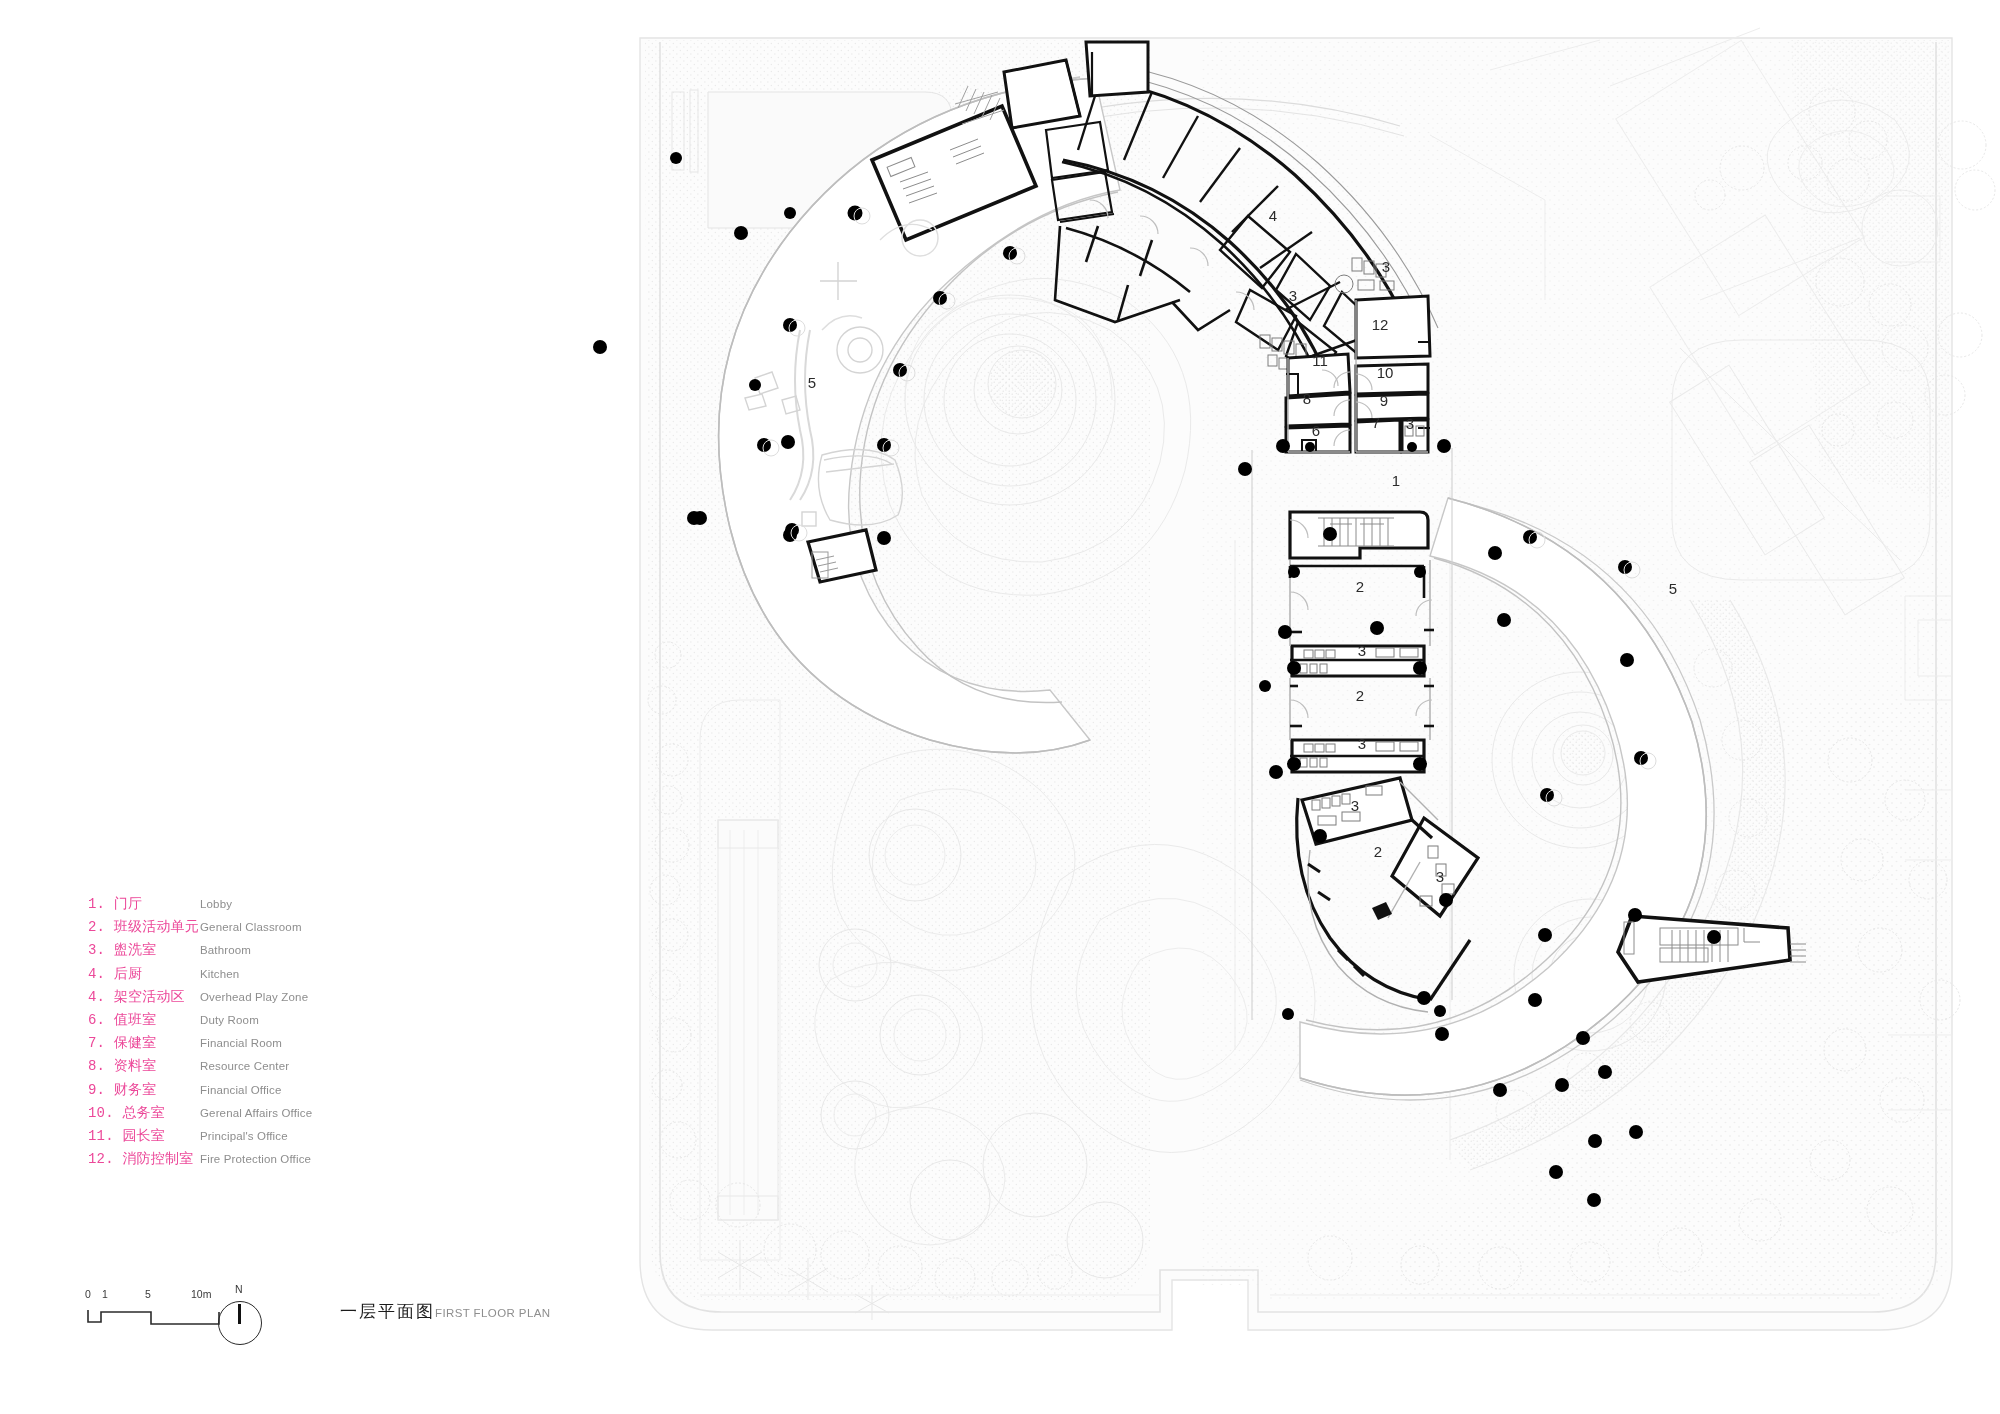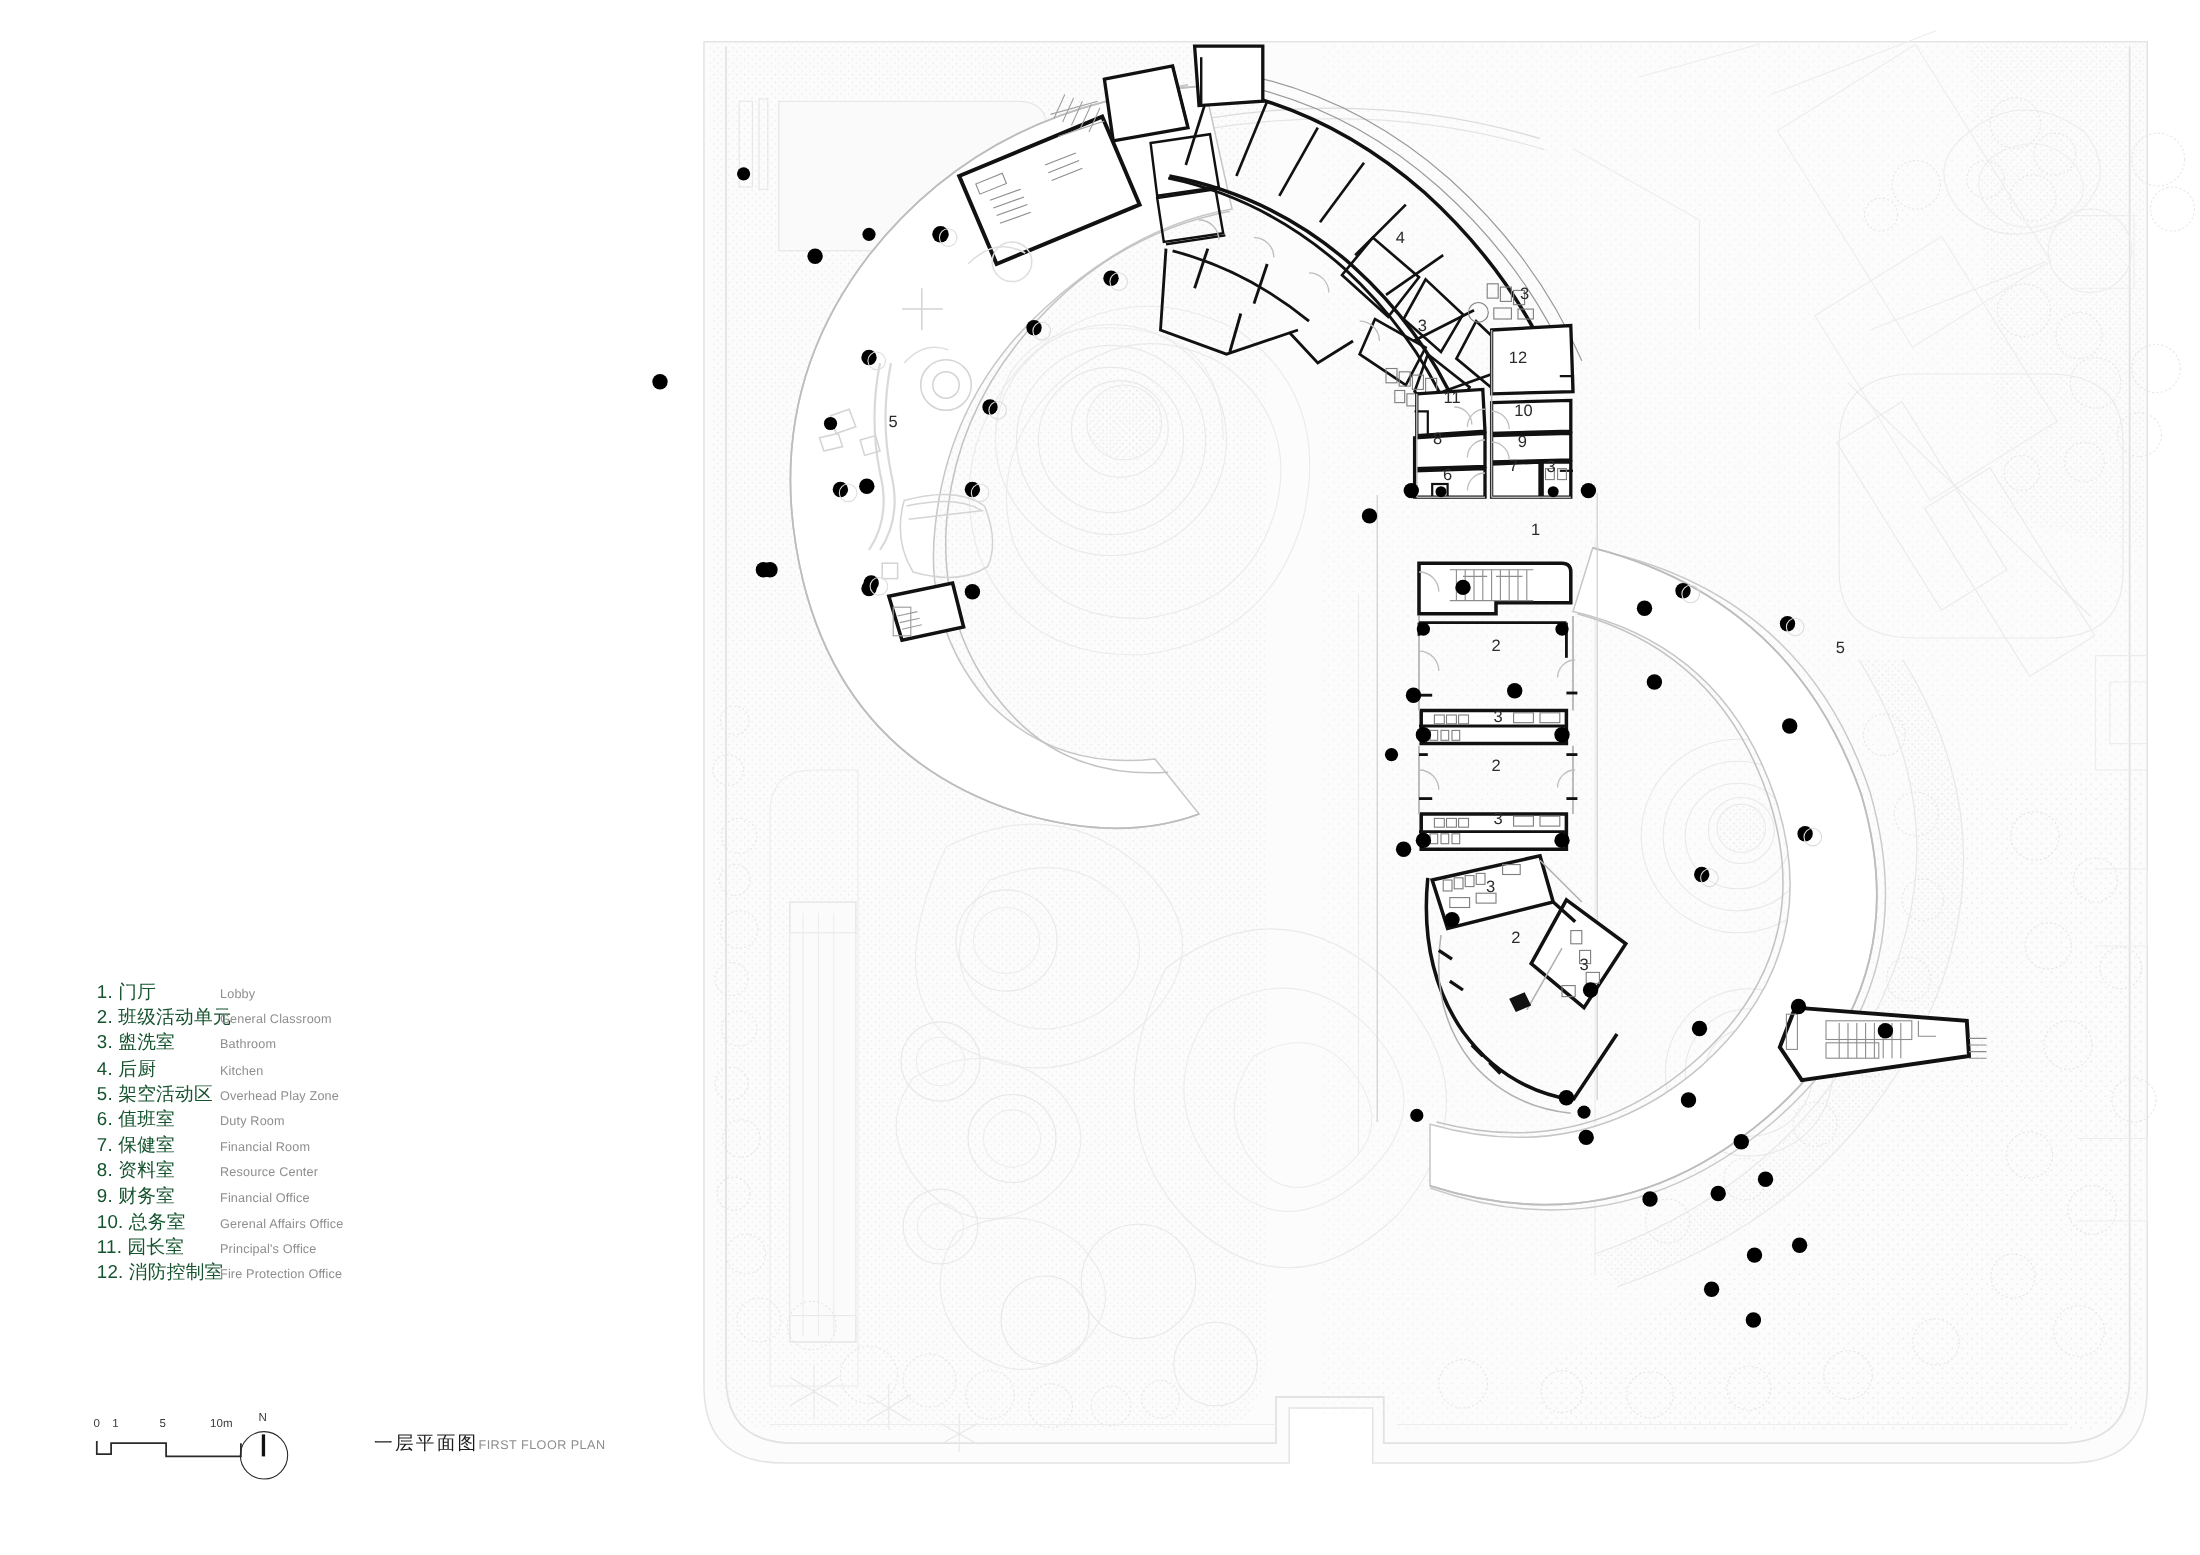--- a/index.html
+++ b/index.html
@@ -4,22 +4,22 @@
 <style>
   html,body{margin:0;padding:0;background:#ffffff;}
   body{width:2000px;height:1414px;position:relative;overflow:hidden;
        font-family:"Liberation Sans","DejaVu Sans",sans-serif;}
 
   #sheet{position:absolute;inset:0;background:#ffffff;}
 
   
   #legend{position:absolute;left:88px;top:884px;width:330px;}
   .legend-row{display:flex;align-items:baseline;height:23.2px;}
-  .legend-num{width:112px;font-size:17px;color:#14532d;
-              font-family:Liberation Sans, sans-serif;letter-spacing:.2px;white-space:nowrap;}
+  .legend-num{width:112px;font-size:14px;color:#ec4899;
+              font-family:Liberation Mono, monospace;letter-spacing:.2px;white-space:nowrap;}
   .legend-en{font-size:11.5px;color:#8e8e8e;font-family:"Liberation Sans",sans-serif;
              white-space:nowrap;letter-spacing:.15px;margin-top:14px;}
 
   
   #scalebar{position:absolute;left:85px;top:1288px;width:140px;height:52px;}
   .sb-labels{position:relative;height:16px;}
   .sb-labels span{position:absolute;font-size:10.5px;color:#3a3a3a;
                   font-family:"Liberation Sans",sans-serif;}
   .sb-l0{left:0px;} .sb-l1{left:17px;} .sb-l5{left:60px;} .sb-l10{left:106px;}
 
@@ -668,21 +668,21 @@
     </div>
     <div class="legend-row">
       <span class="legend-num">3. 盥洗室</span>
       <span class="legend-en">Bathroom</span>
     </div>
     <div class="legend-row">
       <span class="legend-num">4. 后厨</span>
       <span class="legend-en">Kitchen</span>
     </div>
     <div class="legend-row">
-      <span class="legend-num">5. 架空活动区</span>
+      <span class="legend-num">4. 架空活动区</span>
       <span class="legend-en">Overhead Play Zone</span>
     </div>
     <div class="legend-row">
       <span class="legend-num">6. 值班室</span>
       <span class="legend-en">Duty Room</span>
     </div>
     <div class="legend-row">
       <span class="legend-num">7. 保健室</span>
       <span class="legend-en">Financial Room</span>
     </div>

